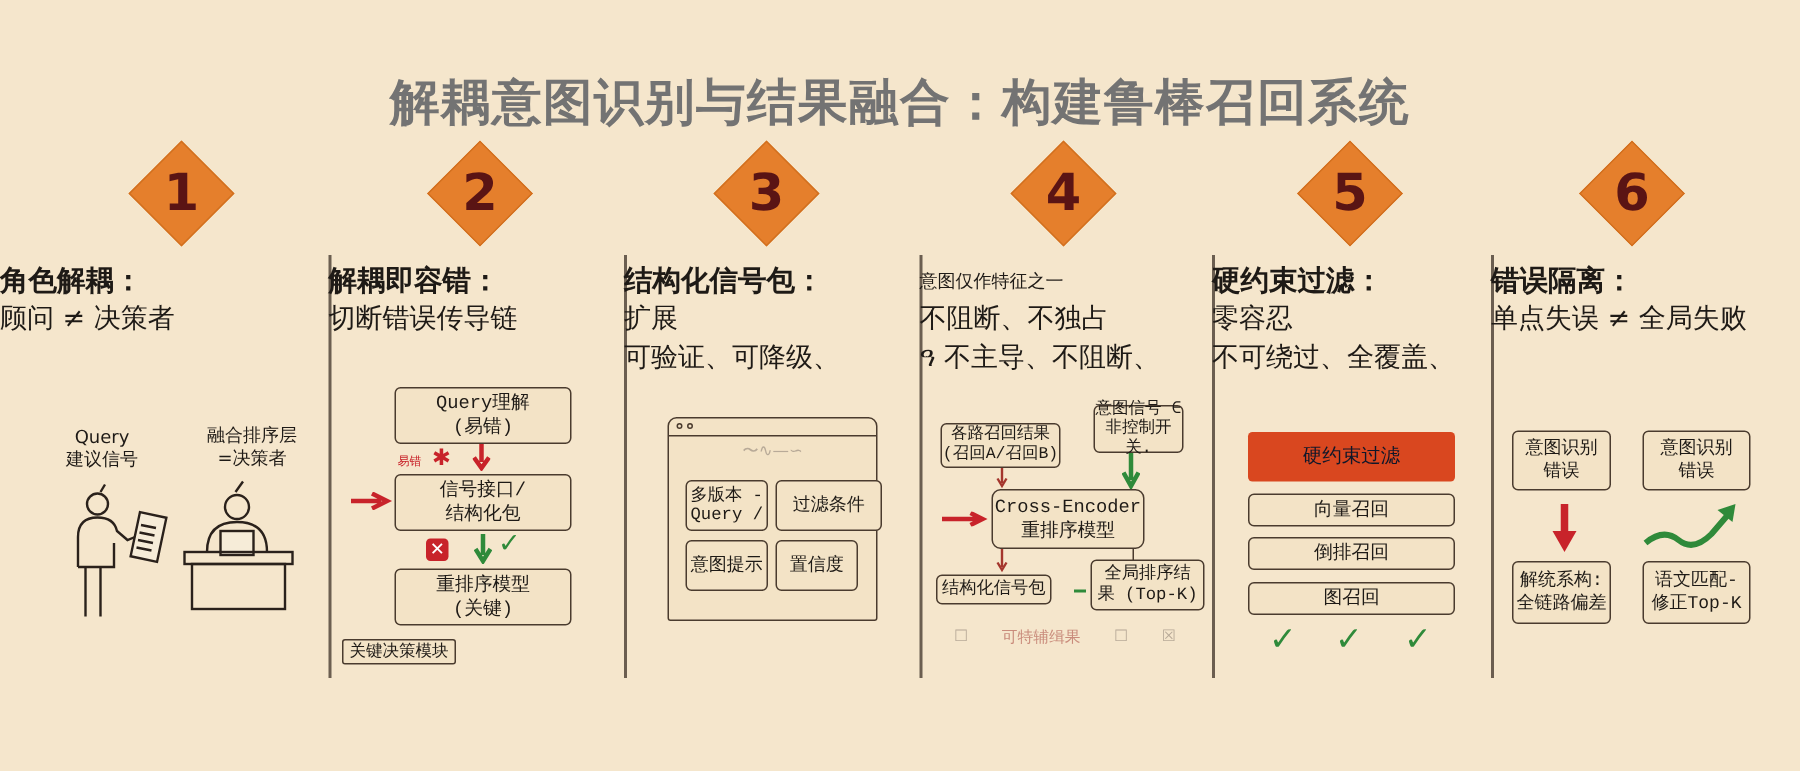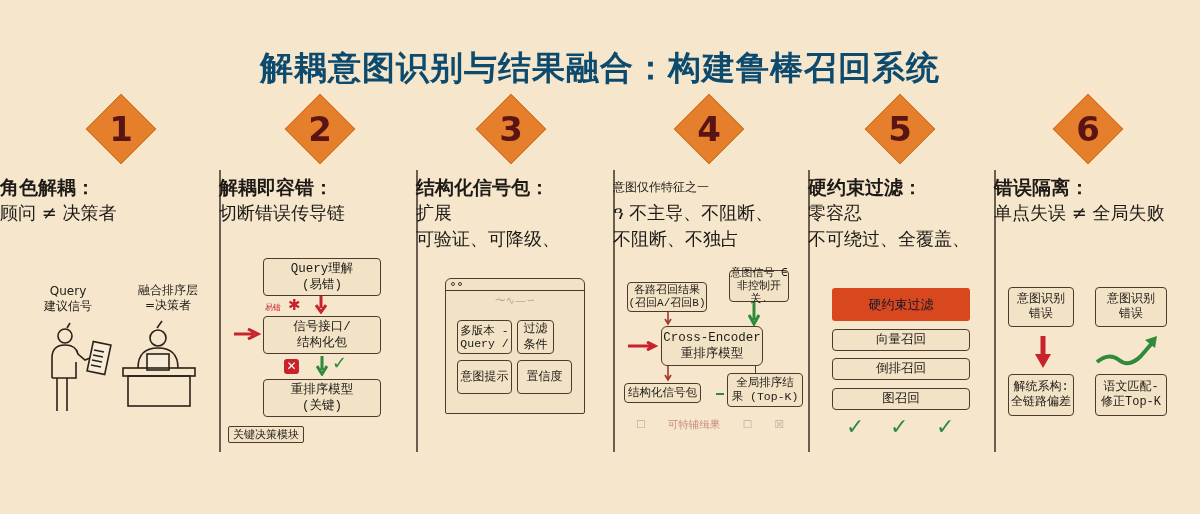--- a/index.html
+++ b/index.html
@@ -6,21 +6,21 @@
   html, body { width: 1200px; height: 514px; overflow: hidden; }
   body {
     background: #f5e6cc;
     font-family: "DejaVu Sans", "Liberation Sans", sans-serif;
     color: #1e1a16;
     position: relative;
   }
   .title {
     position: absolute; left: 0; right: 0; top: 46px;
     text-align: center; font-size: 33px; font-weight: bold;
-    color: #0c4a6e; letter-spacing: 1px;
+    color: #737373; letter-spacing: 1px;
   }
   .divider {
     position: absolute; top: 170px; width: 1.5px; height: 282px;
     background: #6b5e50;
   }
   .diamond {
     position: absolute; top: 104px; width: 50px; height: 50px;
     background: #e57f2c; transform: rotate(45deg);
     box-shadow: 0 0 0 1px #d2701f inset;
   }
@@ -140,38 +140,38 @@
   <div style="position:absolute;left:445px;top:278px;width:140px;height:136px;border:1.6px solid #4a3b2e;border-radius:6px 6px 2px 2px;background:#f3e3c6">
     <div style="height:12px;border-bottom:1.4px solid #4a3b2e;position:relative">
       <span style="position:absolute;left:5px;top:3px;width:4px;height:4px;border:1px solid #4a3b2e;border-radius:50%"></span>
       <span style="position:absolute;left:12px;top:3px;width:4px;height:4px;border:1px solid #4a3b2e;border-radius:50%"></span>
     </div>
     <div class="faint" style="text-align:center;font-size:11px;margin-top:2px">〜∿—∽</div>
   </div>
   <div class="box" style="left:457px;top:320px;width:55px;height:34px;font-size:11.5px;line-height:13px">
     <div>多版本 - Query /</div>
   </div>
-  <div class="box" style="left:517px;top:320px;width:37px;height:34px;font-size:12px">
+  <div class="box" style="left:517px;top:320px;width:71px;height:34px;font-size:12px">
     <div>过滤条件</div>
   </div>
   <div class="box" style="left:457px;top:360px;width:55px;height:34px;font-size:12px">
     <div>意图提示</div>
   </div>
   <div class="box" style="left:517px;top:360px;width:55px;height:34px;font-size:12px">
     <div>置信度</div>
   </div>
 </div>
 
 <div>
   <div class="diamond" style="left:684px"></div>
   <div class="diamond-num" style="left:674px">4</div>
   <div class="heading" style="left:613px;width:195px">
     <div style="font-weight:normal;font-size:12px">意图仅作特征之一</div>
+    <div class="sub">不阻断、不独占</div>
     <div class="sub">ዓ 不主导、不阻断、</div>
-    <div class="sub">不阻断、不独占</div>
   </div>
   <div class="box" style="left:627px;top:282px;width:80px;height:30px;font-size:11px;line-height:13px">
     <div>各路召回结果</div>
     <div>(召回A/召回B)</div>
   </div>
   <div class="box" style="left:729px;top:270px;width:60px;height:32px;font-size:11px;line-height:13px">
     <div>意图信号 ∈</div>
     <div>非控制开关.</div>
   </div>
   <svg class="arrow" style="left:664px;top:312px" width="8" height="14">

